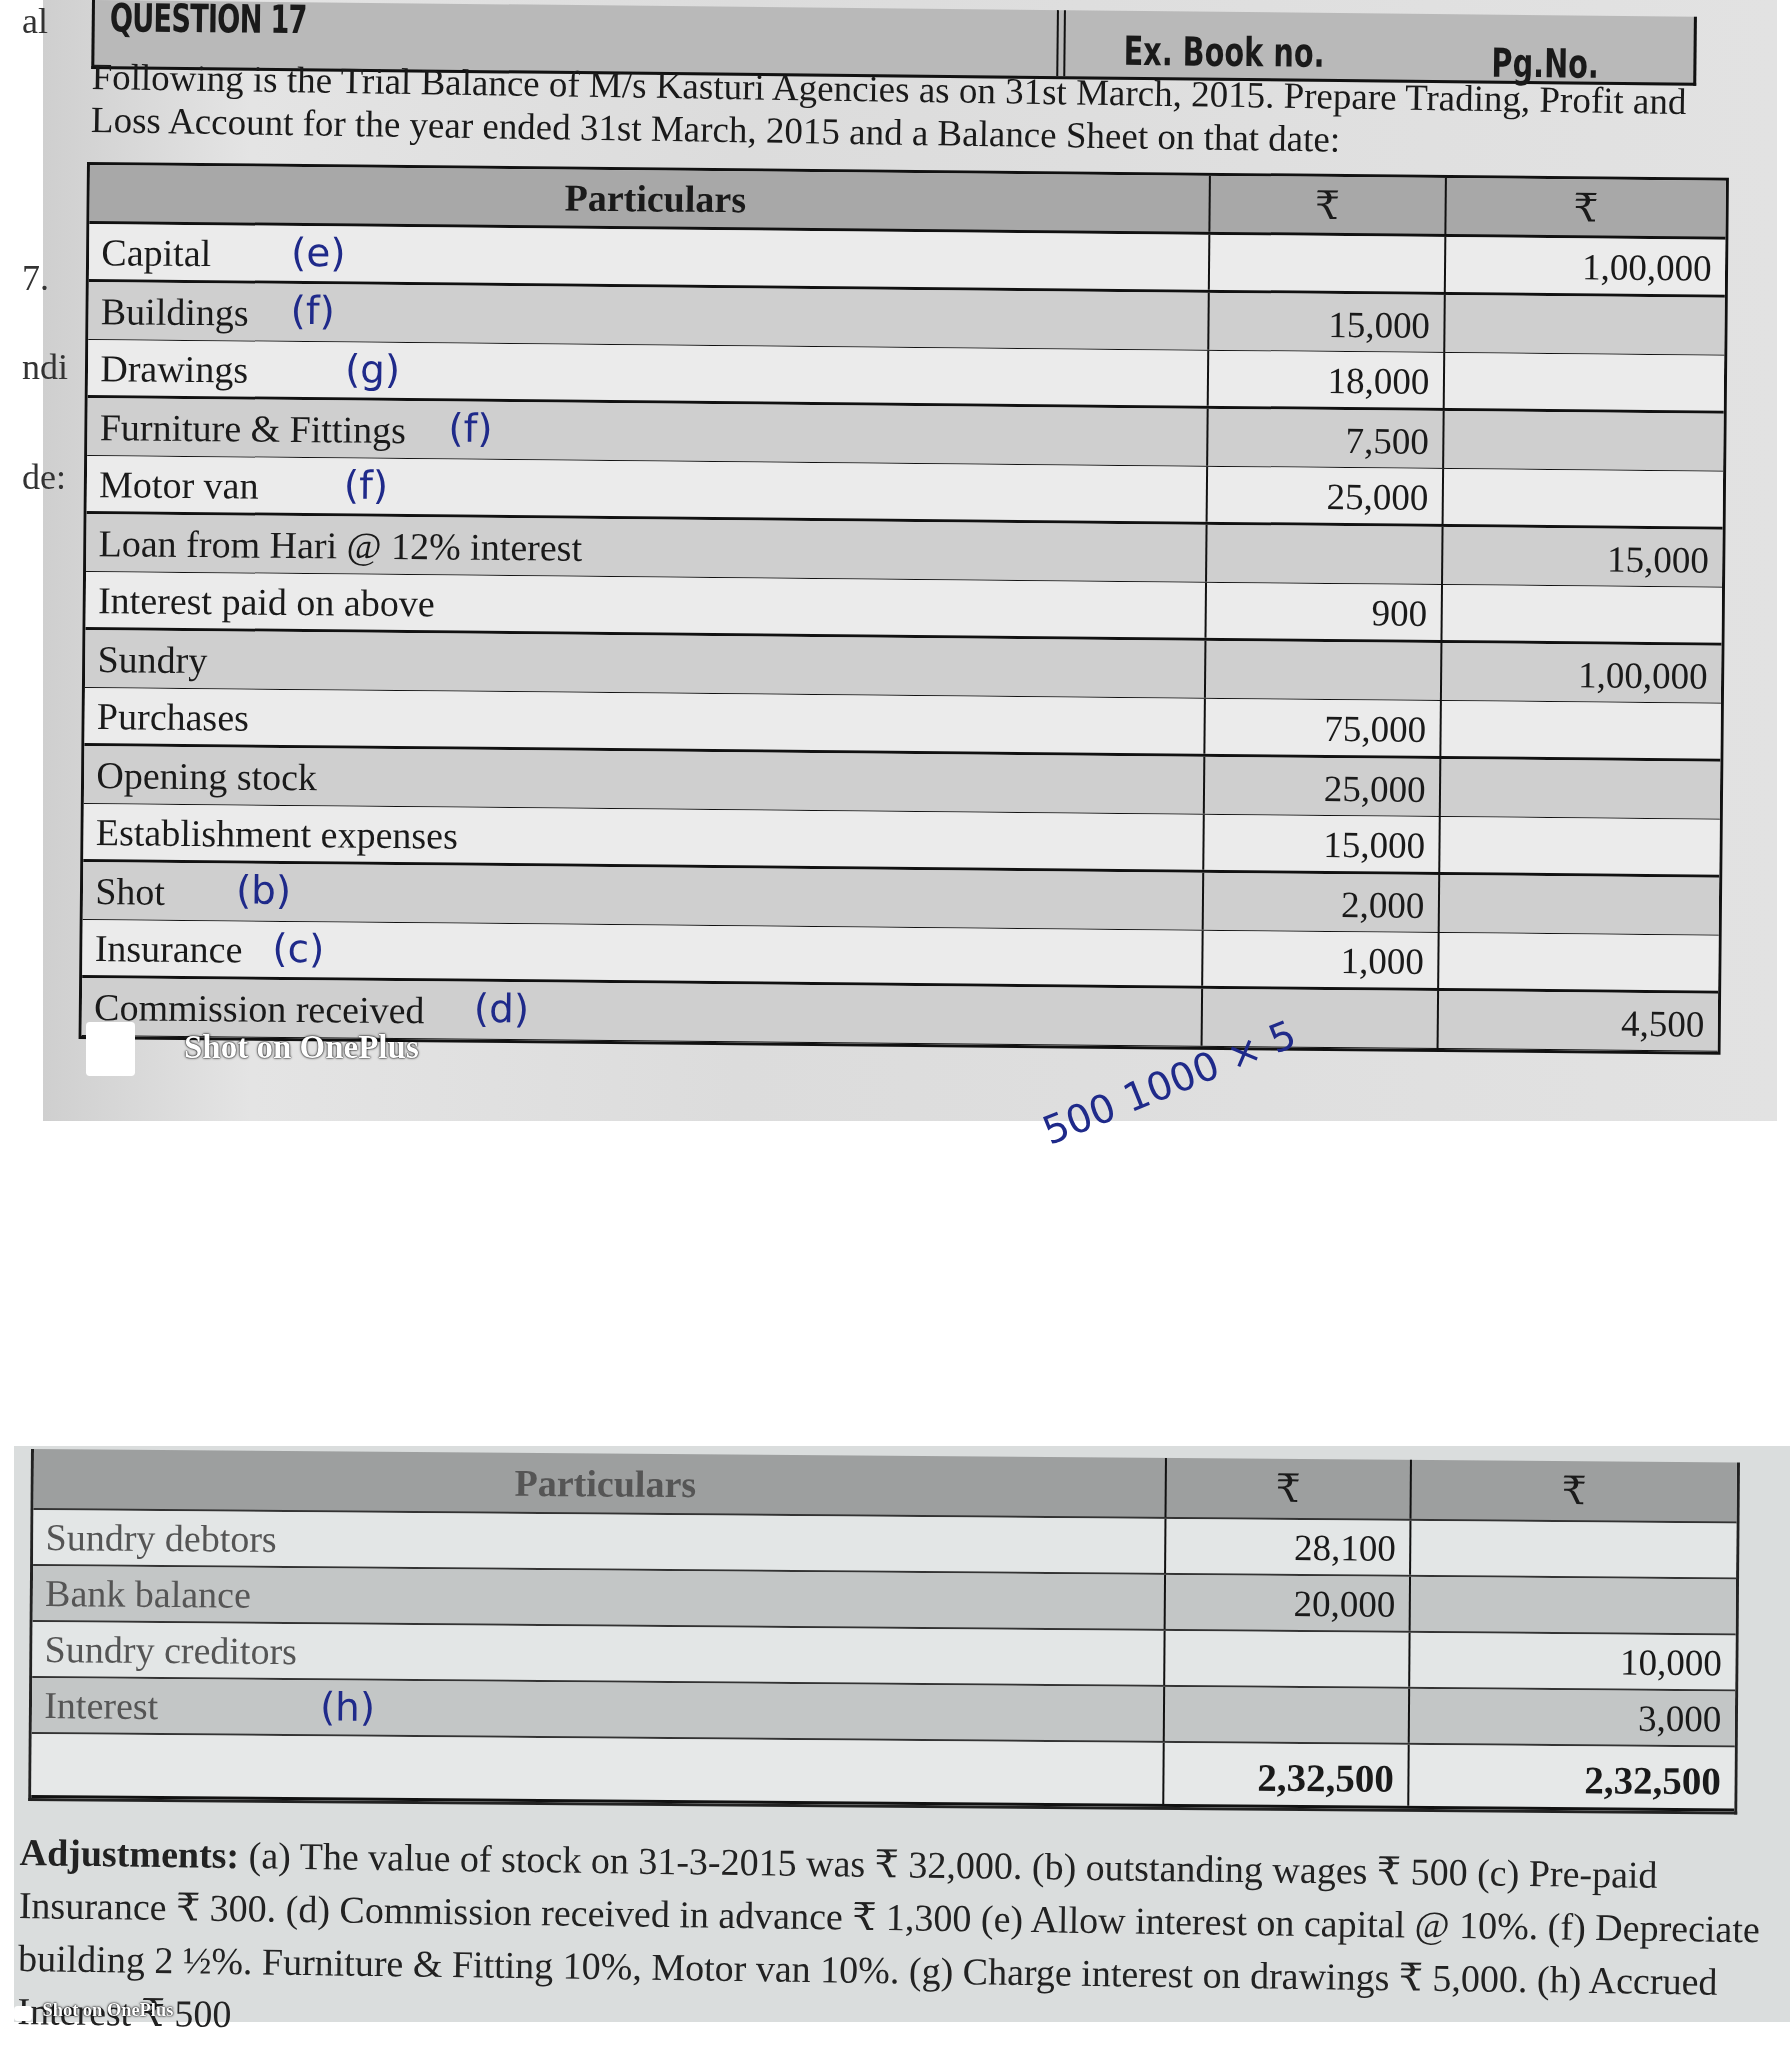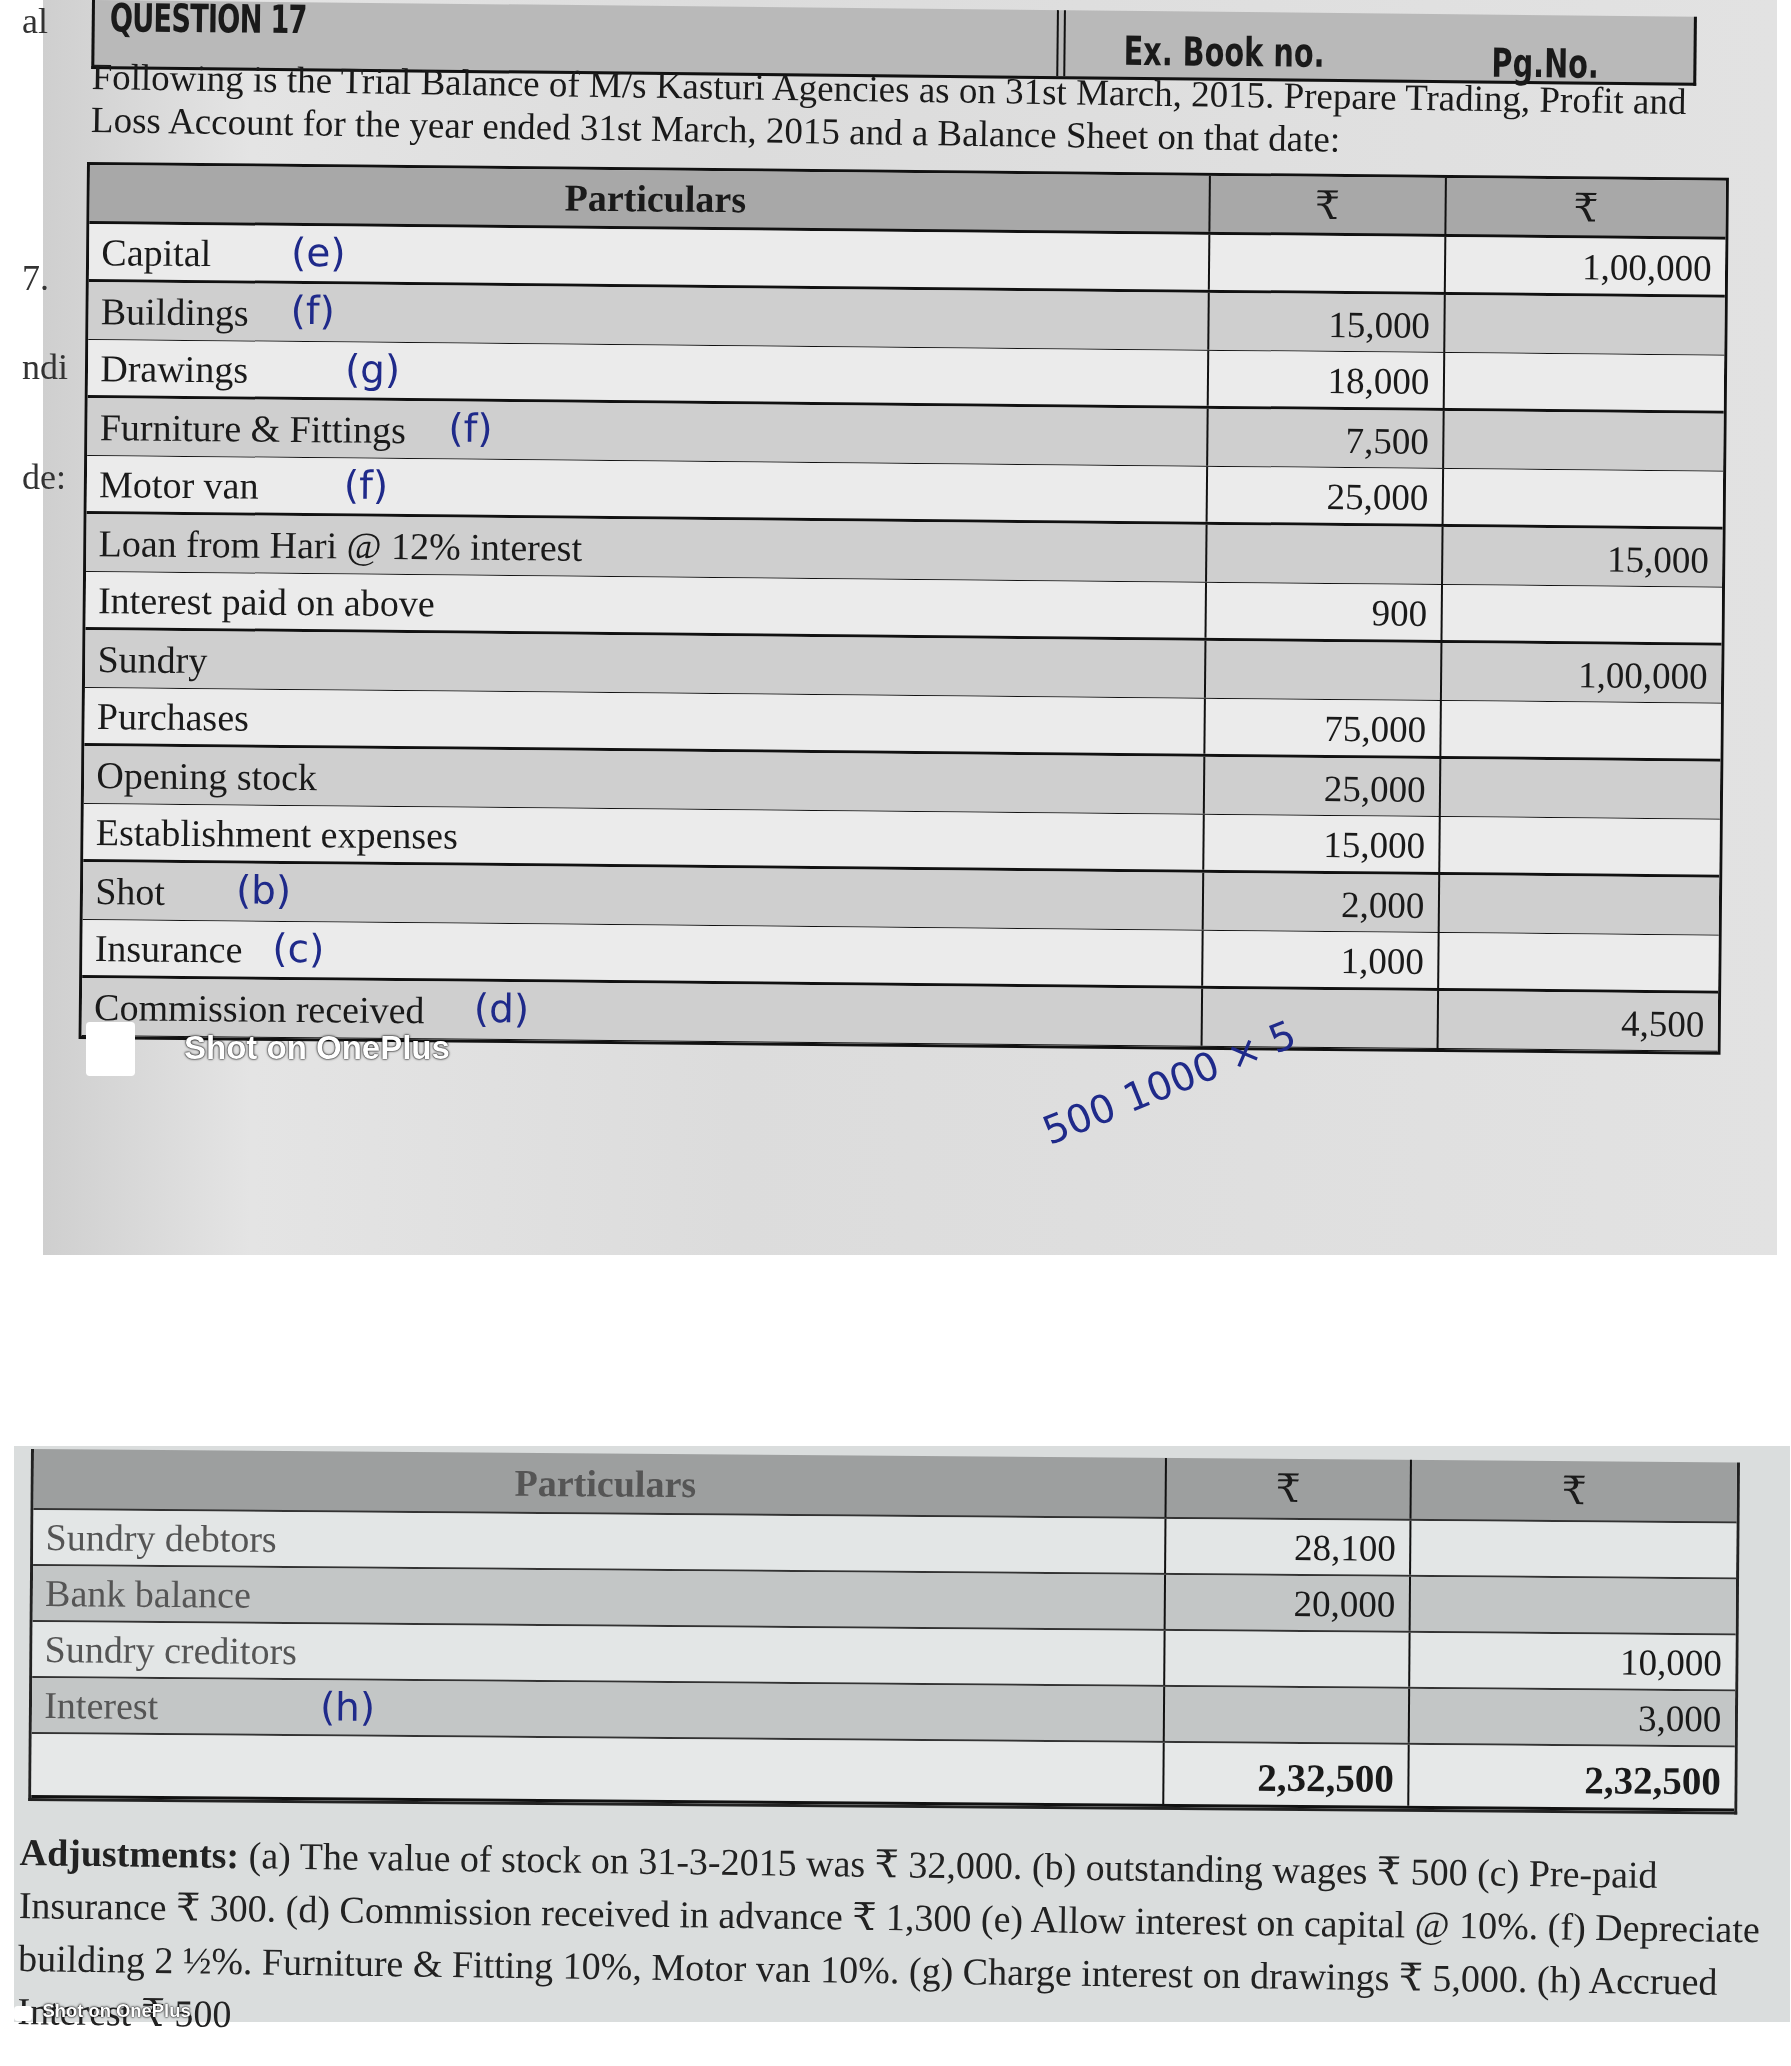--- a/index.html
+++ b/index.html
@@ -2,21 +2,21 @@
 <html style="font-size:9.8px"><head>
 <meta charset="utf-8">
 <style>
   html, body { margin:0; padding:0; }
   body {
     width:1791px; height:2066px; background:#ffffff; position:relative; overflow:hidden;
     font-family:"Liberation Serif","DejaVu Serif",serif; color:#1a1a1a;
   }
   
   .photo1 {
-    position:absolute; left:43px; top:0; width:1734px; height:1255px;
+    position:absolute; left:43px; top:0; width:1734px; height:1121px;
     background:linear-gradient(90deg,#cfcfcf 0%,#e4e4e4 12%,#dcdcdc 40%,#e2e2e2 100%);
   }
   .margin-frag { position:absolute; font-size:36px; color:#333; }
   .q-header {
     position:absolute; left:49px; top:0; width:1605px; height:69px;
     background:#b9b9b9; border:3.1px solid #111; border-top:none; box-sizing:border-box;
     transform:rotate(0.6deg); transform-origin:left top;
   }
   .q-title {
     position:absolute; left:14.7px; top:-4.9px; font-family:"DejaVu Sans",sans-serif;
@@ -45,21 +45,21 @@
   .c-part { width:1121px; border-right:2.5px solid #111; box-sizing:border-box; padding-left:12.3px;
     display:flex; align-items:center; font-size:38px; position:relative; }
   .c-dr { width:236px; border-right:2.5px solid #111; box-sizing:border-box; text-align:right;
     padding-right:13.5px; display:flex; align-items:flex-end; justify-content:flex-end; padding-bottom:4.9px; font-size:37px; }
   .c-cr { flex:1; box-sizing:border-box; text-align:right; padding-right:13.5px;
     display:flex; align-items:flex-end; justify-content:flex-end; padding-bottom:4.9px; font-size:37px; }
   .head .c-part { justify-content:center; font-weight:bold; font-size:38px; }
   .head .c-dr, .head .c-cr { justify-content:center; align-items:center; padding:0; font-size:39px; }
   .pen { font-family:"DejaVu Sans",sans-serif; color:#1f2a8a; font-size:39px; position:absolute; top:3.7px; }
   .watermark {
-    position:absolute; font-family:Liberation Sans, sans-serif; font-weight:bold; color:#fff;
+    position:absolute; font-family:Liberation Serif, serif; font-weight:bold; color:#fff;
     text-shadow:0 0 2.5px #000, 0 0 1.2px #000;
   }
   .wm-icon { position:absolute; background:#fff; border-radius:3.7px; }
   .scribble { position:absolute; left:992px; top:1060px; font-family:"DejaVu Sans",sans-serif;
     color:#1f2a8a; font-size:39px; transform:rotate(-22deg); }
   
   .photo2 {
     position:absolute; left:13.5px; top:1446px; width:1776px; height:576px; background:#dadddd;
   }
   .tb2 {

